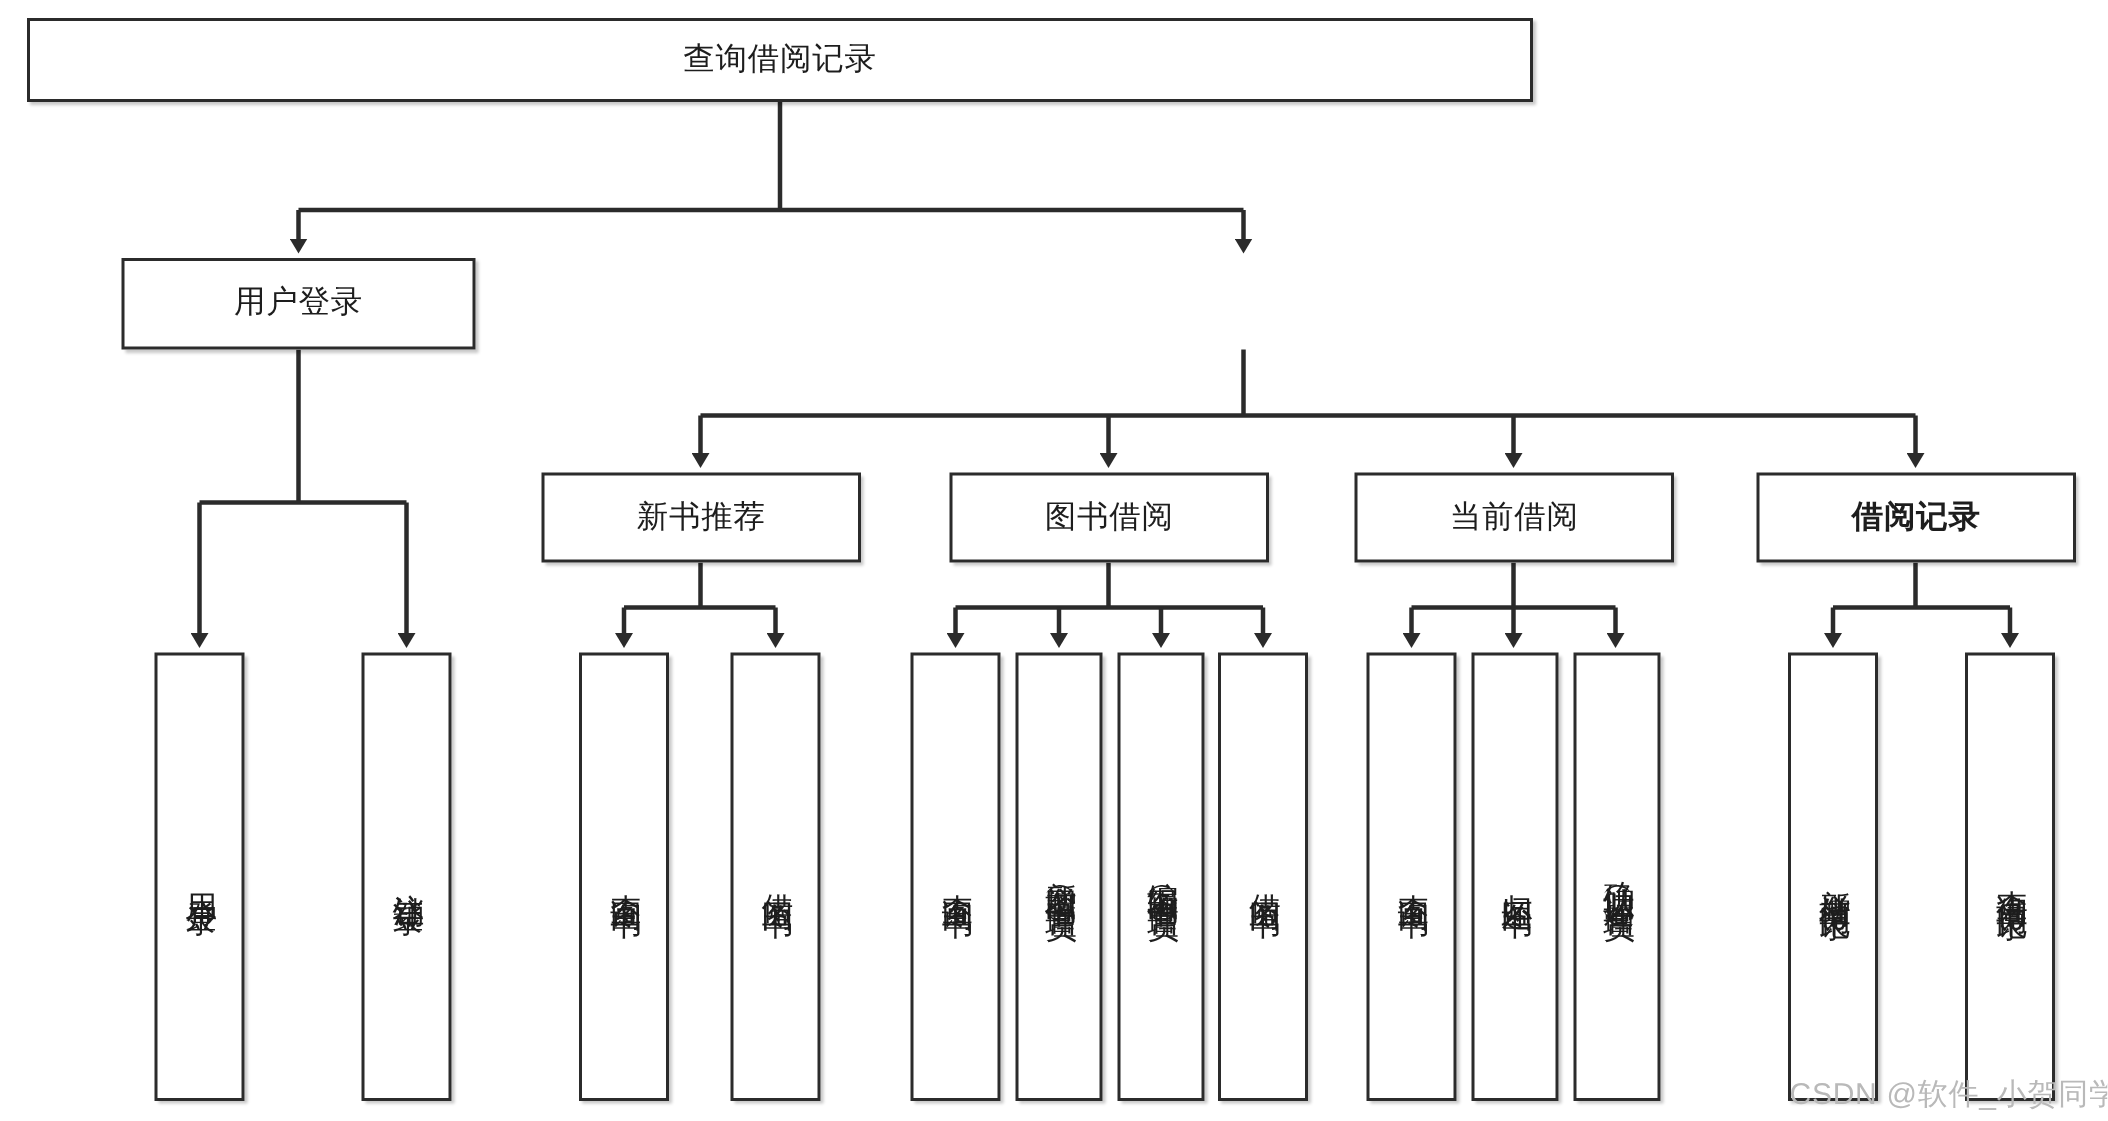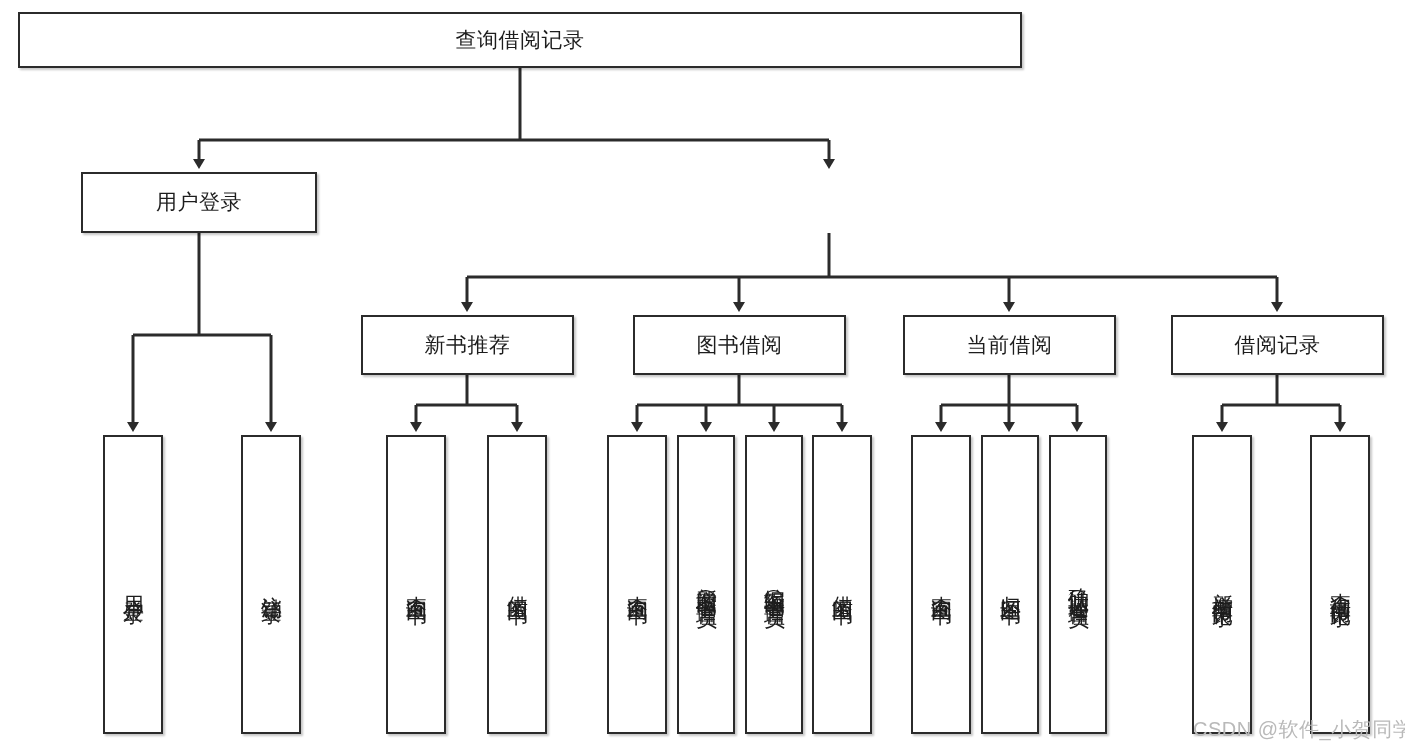--- a/index.html
+++ b/index.html
@@ -135,21 +135,21 @@
   </div>
 
   <div class="node" style="left:633px; top:315px; width:213px; height:60px;">
     <span class="node-label">图书借阅</span>
   </div>
 
   <div class="node" style="left:903px; top:315px; width:213px; height:60px;">
     <span class="node-label">当前借阅</span>
   </div>
 
-  <div class="node" style="left:1171px; top:315px; width:213px; height:60px;">
+  <div class="node" style="left:1171px; top:315px; width:213px; height:60px;font-weight:bold;">
     <span class="node-label">借阅记录</span>
   </div>
 
   <div class="node vert" style="left:103px; top:435px; width:60px; height:299px;">
     <span class="node-label">用户登录</span>
   </div>
 
   <div class="node vert" style="left:241px; top:435px; width:60px; height:299px;">
     <span class="node-label">注销登录</span>
   </div>

